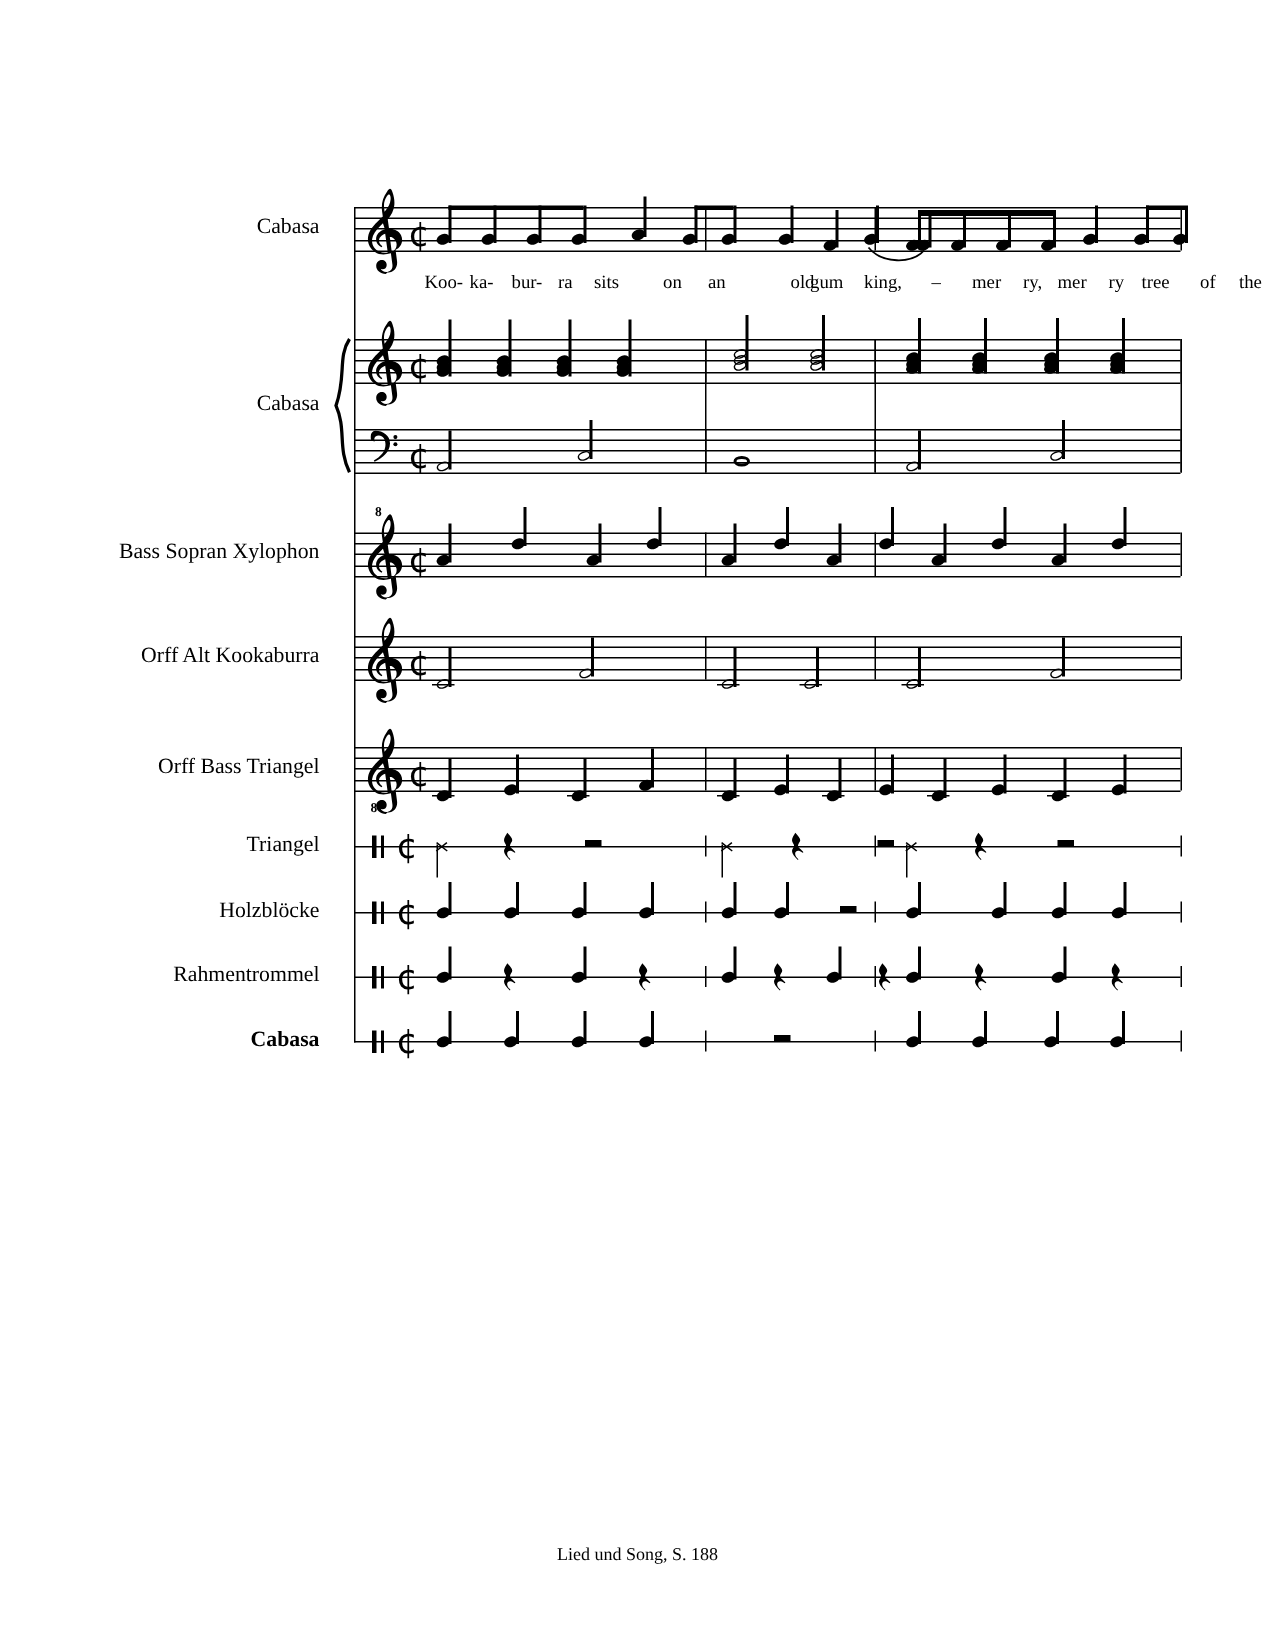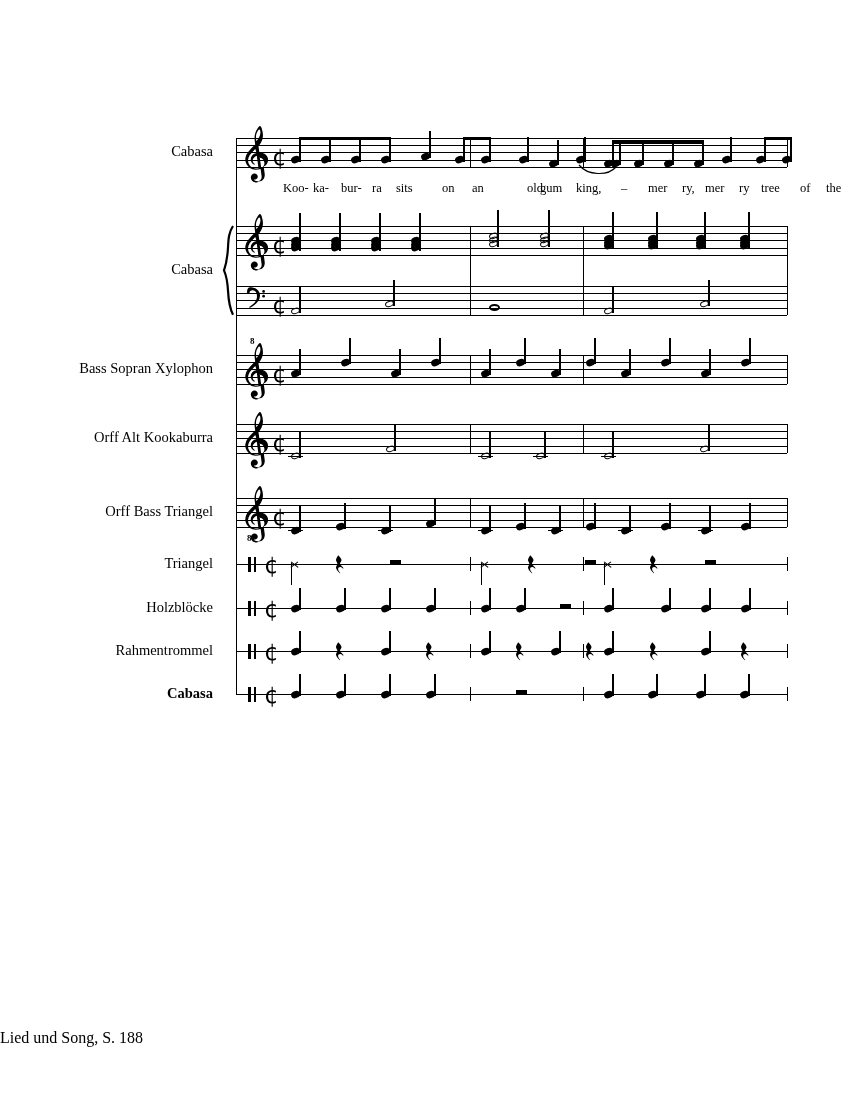--- a/index.html
+++ b/index.html
@@ -8,22 +8,22 @@
     font-family:"Liberation Serif","DejaVu Serif",serif;
     color:#000000;
   }
   .page{position:absolute;inset:0;}
 
   .title{
     position:absolute;top:25px;left:0;width:850px;text-align:center;
     font-size:31px;font-weight:400;letter-spacing:.2px;
   }
   .footer{
-    position:absolute;top:1029px;left:0;width:850px;text-align:left;
-    font-size:16px;
+    position:absolute;top:1029px;left:0;width:850px;text-align:center;
+    font-size:12px;
   }
 
   
   .system{position:absolute;left:0;top:0;width:850px;height:1100px;}
   .staff{position:absolute;}
   .staff .line{
     position:absolute;left:0;height:1px;background:#000;width:100%;
   }
 
   .label{

